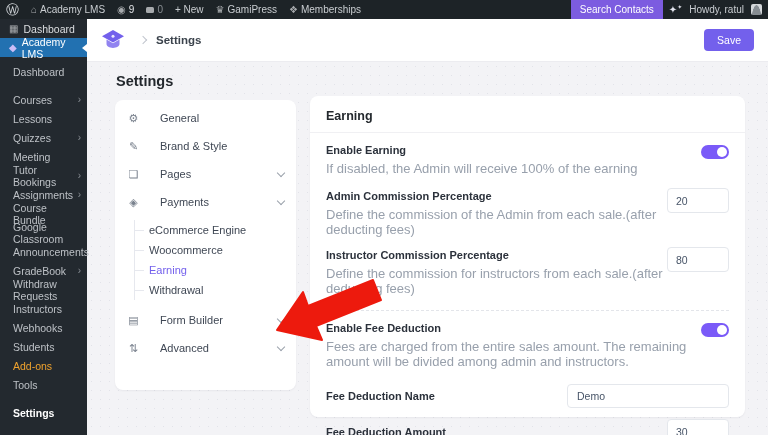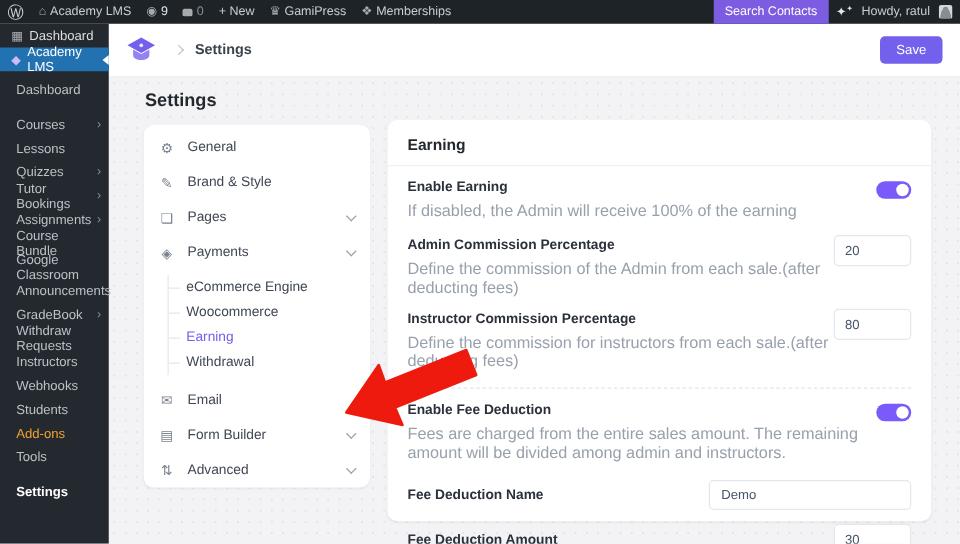--- a/index.html
+++ b/index.html
@@ -47,21 +47,21 @@
             font-family:inherit;font-size:10.5px;padding:5px 13px;border-radius:4px;cursor:pointer;}
   
   .main{position:absolute;left:87px;top:62px;right:0;bottom:0;
         background-color:#f3f3f6;
         background-image:radial-gradient(circle,#e2e3e9 .8px,transparent .9px);
         background-size:9px 9px;}
   .page-title{position:absolute;left:29px;top:11px;font-size:14.5px;font-weight:700;color:#23282d;}
   .card{background:#fff;border-radius:8px;box-shadow:0 1px 2px rgba(16,24,40,.05);position:absolute;}
   
   .navcard{left:28px;top:38px;width:181px;height:290px;padding:4px 12px 6px 12px;box-sizing:border-box;}
-  .nav-item{height:28px;display:flex;align-items:center;gap:10px;cursor:pointer;}
+  .nav-item{height:28px;display:flex;align-items:center;gap:20px;cursor:pointer;}
   .nav-item .nic{font-size:11px;color:#7a828e;width:13px;text-align:center;}
   .nav-item .nlabel{font-size:11px;color:#3f4754;font-weight:500;}
   .chev{width:5px;height:5px;border-right:1.4px solid #9aa1ab;border-bottom:1.4px solid #9aa1ab;
         transform:rotate(45deg);margin-left:auto;margin-top:-2px;}
   [data-icon="gear"]::before{content:"⚙";}
   [data-icon="brush"]::before{content:"✎";}
   [data-icon="pages"]::before{content:"❏";}
   [data-icon="payments"]::before{content:"◈";}
   [data-icon="email"]::before{content:"✉";}
   [data-icon="form"]::before{content:"▤";}
@@ -159,20 +159,24 @@
       </div>
       <div class="ws-item">
         <span>Lessons</span>
 
       </div>
       <div class="ws-item">
         <span>Quizzes</span>
         <span class="arrow">›</span>
       </div>
       <div class="ws-item">
+        <span>Meeting</span>
+
+      </div>
+      <div class="ws-item">
         <span>Tutor Bookings</span>
         <span class="arrow">›</span>
       </div>
       <div class="ws-item">
         <span>Assignments</span>
         <span class="arrow">›</span>
       </div>
       <div class="ws-item">
         <span>Course Bundle</span>
 
@@ -264,25 +268,20 @@
         <div class="sub-item">
           <span class="slabel">Woocommerce</span>
         </div>
         <div class="sub-item active">
           <span class="slabel">Earning</span>
         </div>
         <div class="sub-item">
           <span class="slabel">Withdrawal</span>
         </div>
     </div>
-    <div class="nav-item">
-        <span class="nic" data-icon="email"></span>
-        <span class="nlabel">Email</span>
-
-      </div>
       <div class="nav-item">
         <span class="nic" data-icon="form"></span>
         <span class="nlabel">Form Builder</span>
         <span class="chev"></span>
       </div>
       <div class="nav-item">
         <span class="nic" data-icon="advanced"></span>
         <span class="nlabel">Advanced</span>
         <span class="chev"></span>
       </div>

